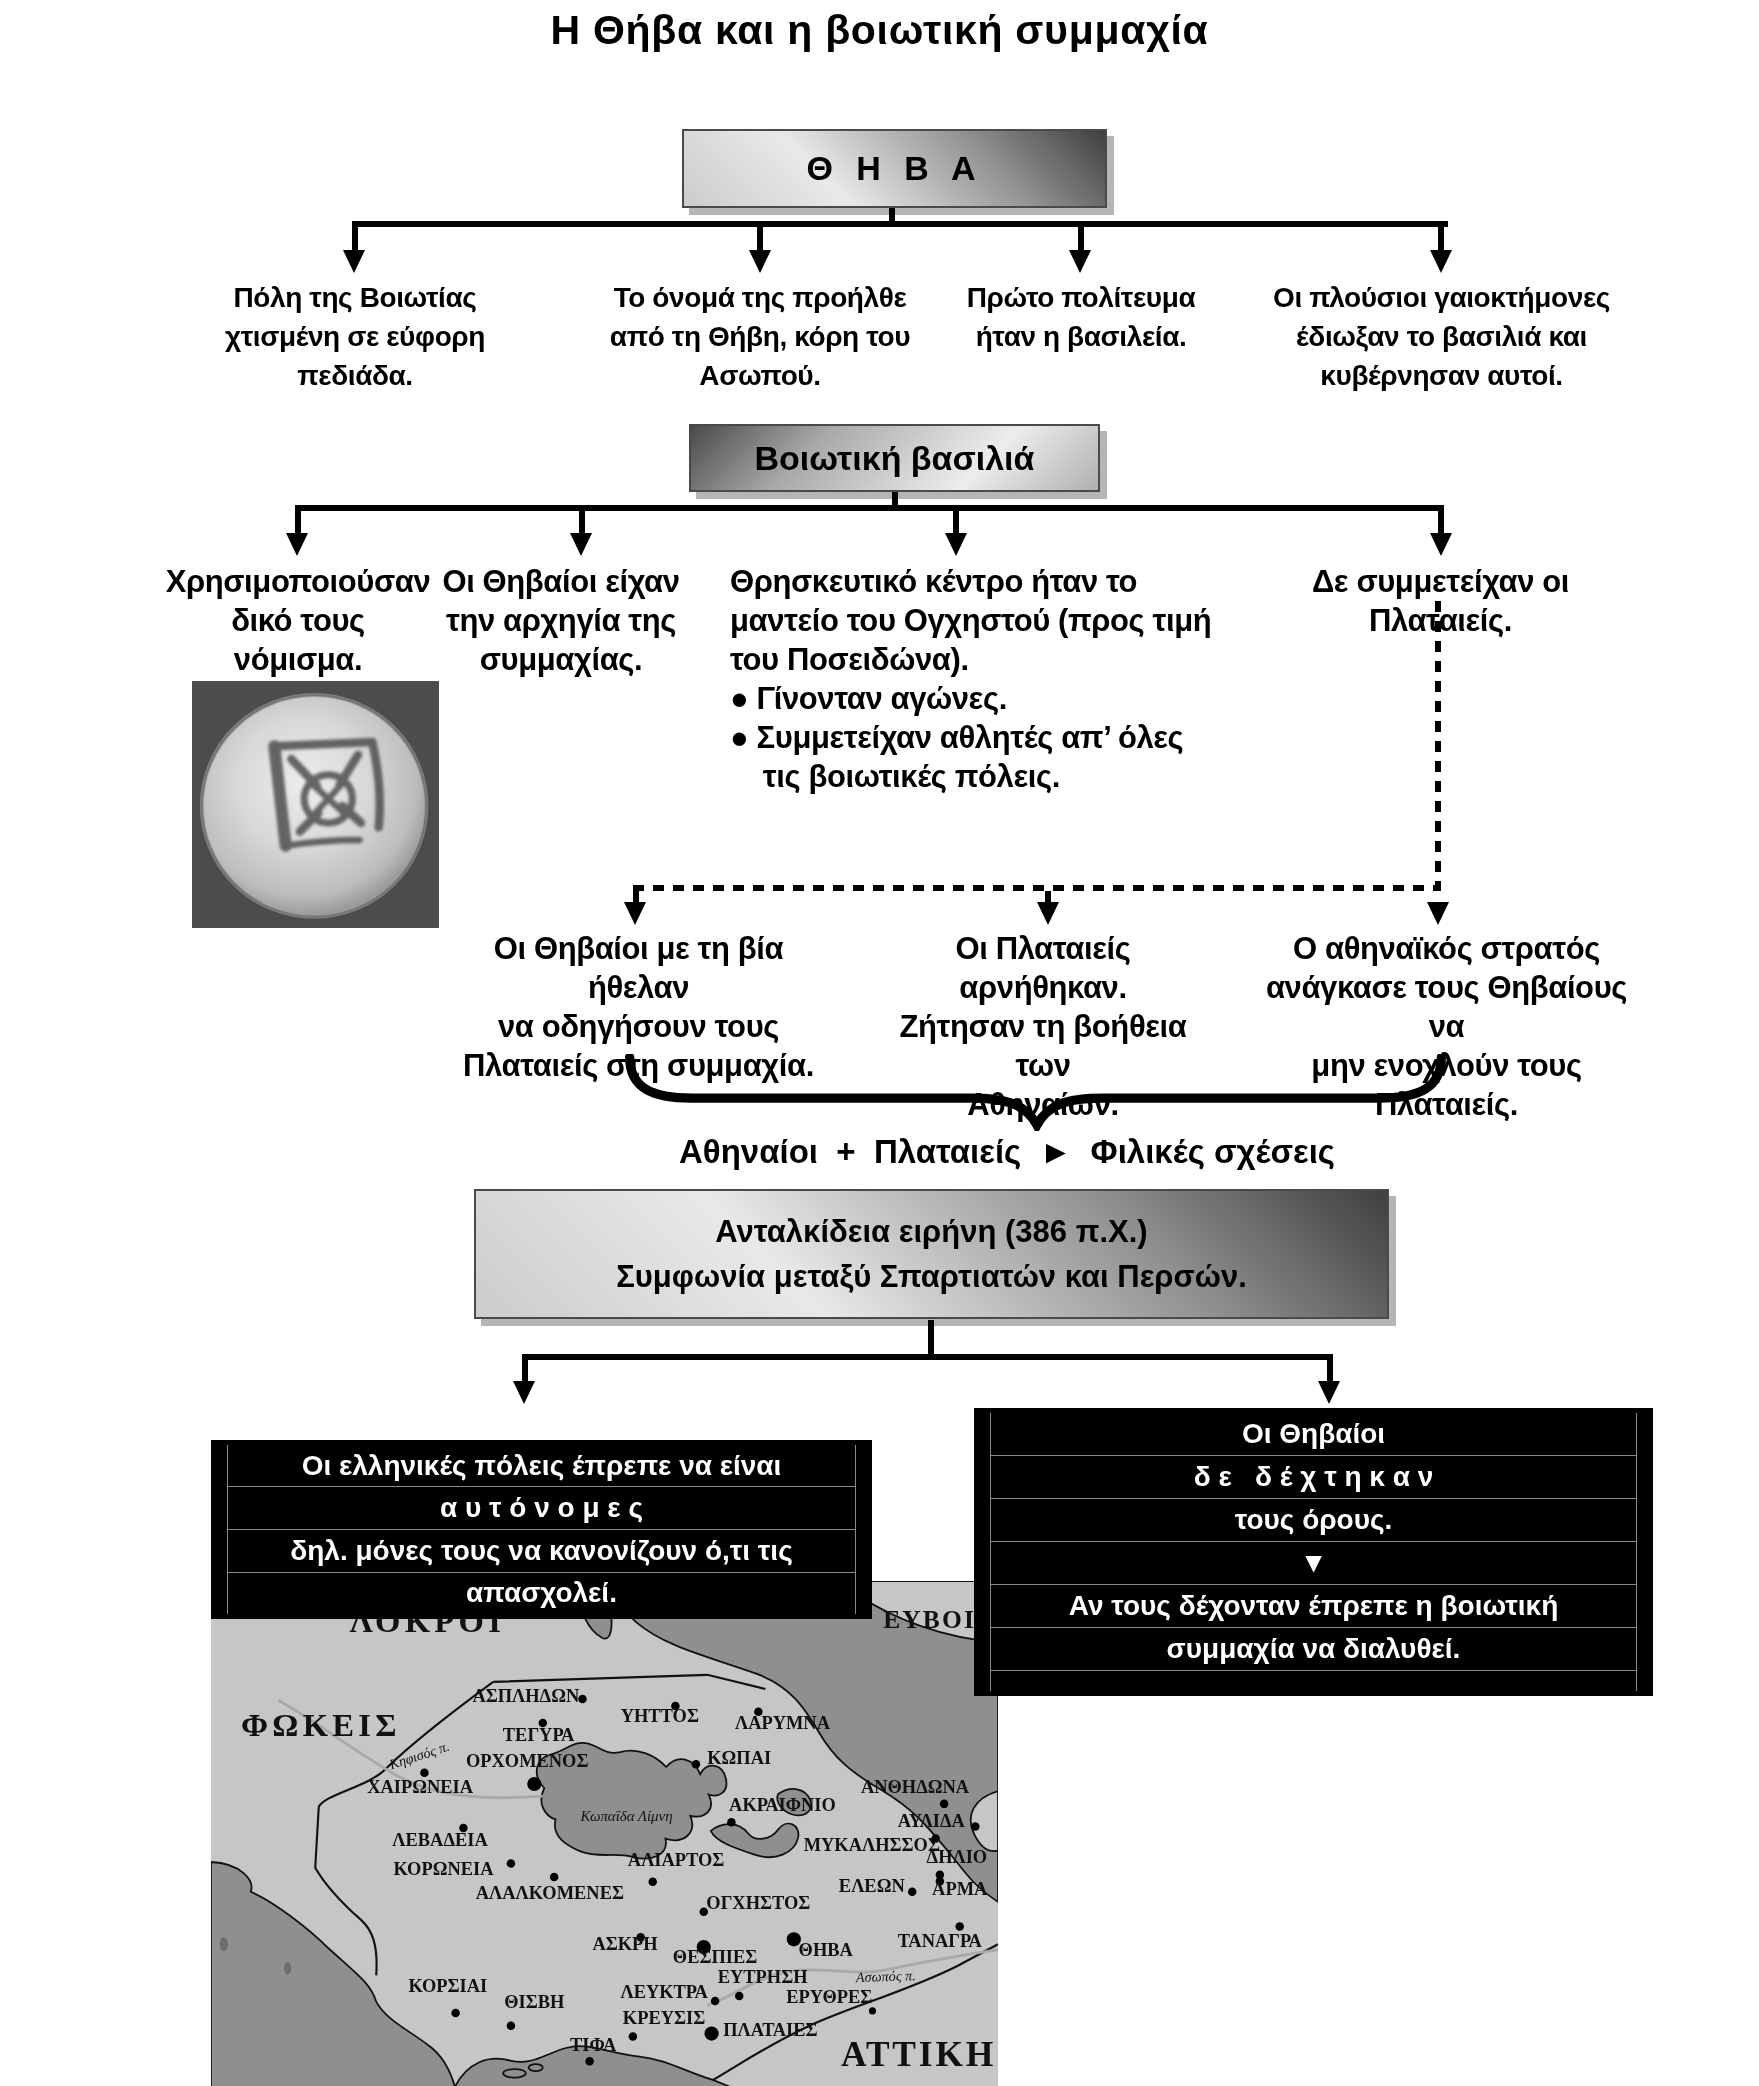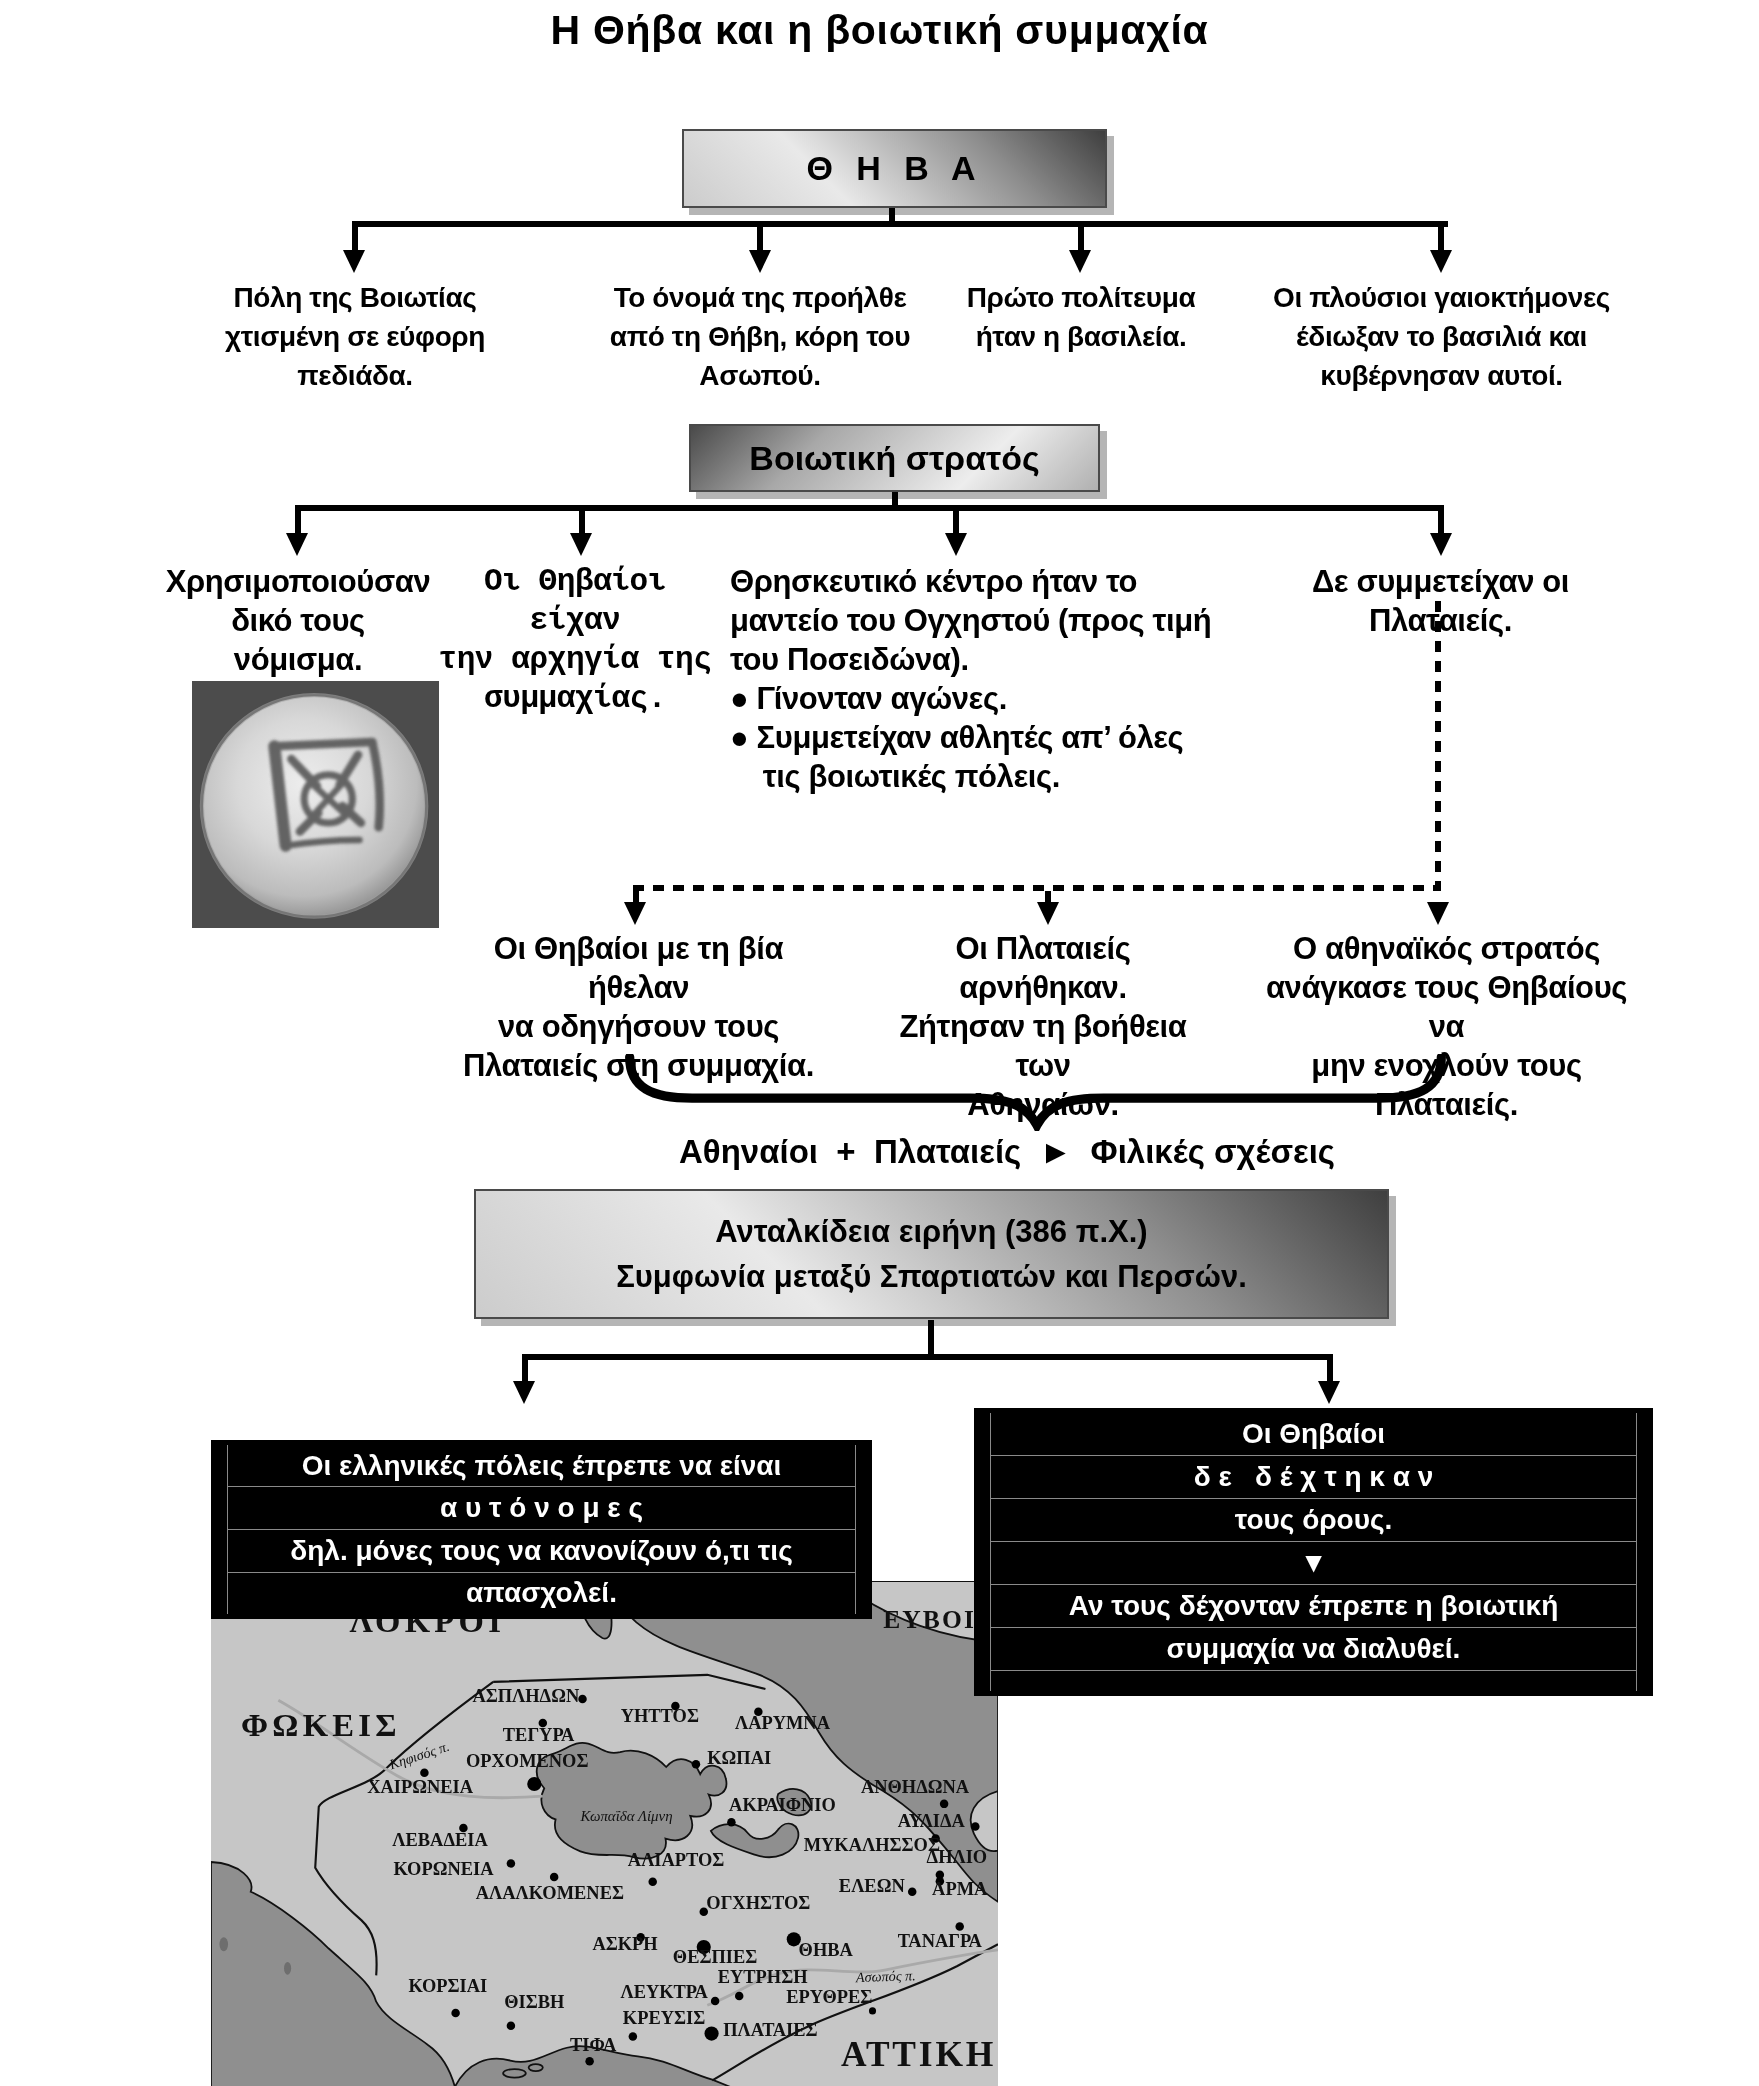--- a/index.html
+++ b/index.html
@@ -87,38 +87,38 @@
   <div class="node" style="left:597px;top:278px;width:326px;">Το όνομά της προήλθε
 από τη Θήβη, κόρη του
 Ασωπού.</div>
   <div class="node" style="left:939px;top:278px;width:284px;">Πρώτο πολίτευμα
 ήταν η βασιλεία.</div>
   <div class="node" style="left:1264px;top:278px;width:355px;">Οι πλούσιοι γαιοκτήμονες
 έδιωξαν το βασιλιά και
 κυβέρνησαν αυτοί.</div>
 
   <div class="gbox grad-b" style="left:689px;top:424px;width:411px;height:68px;font-size:34px;">
-    <span>Βοιωτική στρατός</span>
+    <span>Βοιωτική βασιλιά</span>
   </div>
 
   <div class="vline" style="left:892px;top:492px;height:17px;"></div>
   <div class="hline" style="left:298px;top:505px;width:1146px;"></div>
   <div class="vline" style="left:295px;top:505px;height:30px;"></div>
   <div class="ahead" style="left:286px;top:533px;"></div>
   <div class="vline" style="left:579px;top:505px;height:30px;"></div>
   <div class="ahead" style="left:570px;top:533px;"></div>
   <div class="vline" style="left:953px;top:505px;height:30px;"></div>
   <div class="ahead" style="left:945px;top:533px;"></div>
   <div class="vline" style="left:1438px;top:505px;height:30px;"></div>
   <div class="ahead" style="left:1430px;top:533px;"></div>
 
   <div class="node small" style="left:156px;top:562px;width:284px;">Χρησιμοποιούσαν
 δικό τους
 νόμισμα.</div>
-  <div class="node small" style="left:433px;top:562px;width:284px;font-family:Liberation Mono, monospace;">Οι Θηβαίοι είχαν
+  <div class="node small" style="left:419px;top:562px;width:284px;">Οι Θηβαίοι είχαν
 την αρχηγία της
 συμμαχίας.</div>
   <div class="node small leftal" style="left:718px;top:562px;width:511px;margin-left:12px;">Θρησκευτικό  κέντρο  ήταν  το
 μαντείο του Ογχηστού (προς τιμή
 του Ποσειδώνα).
 ● Γίνονταν αγώνες.
 ● Συμμετείχαν αθλητές απ’ όλες
 &nbsp;&nbsp;&nbsp;&nbsp;τις βοιωτικές πόλεις.</div>
   <div class="node small" style="left:1242px;top:562px;width:397px;">Δε συμμετείχαν οι Πλαταιείς.</div>
 

